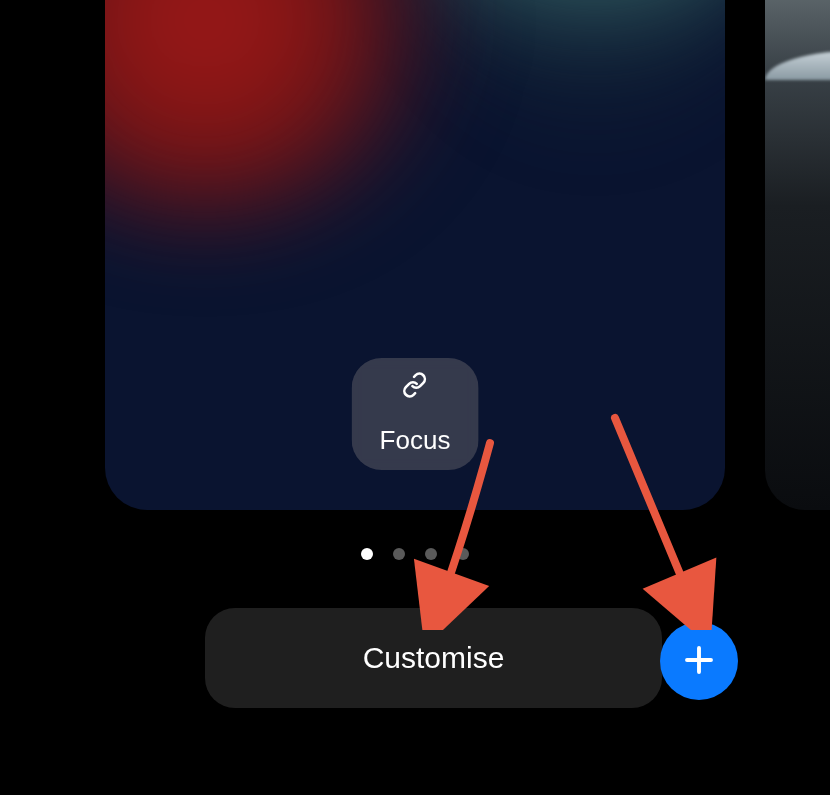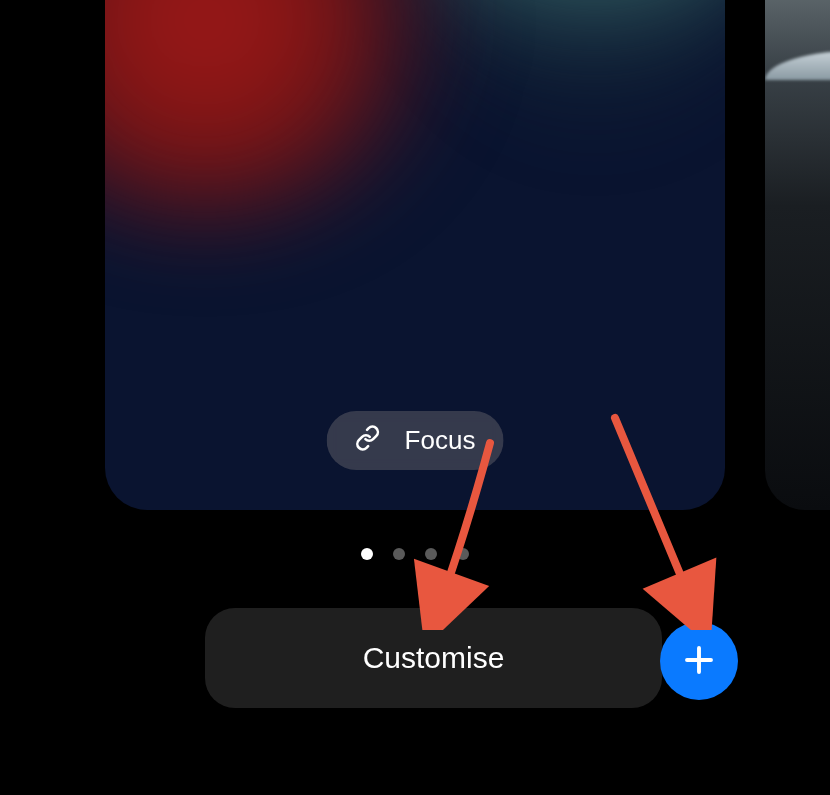--- a/index.html
+++ b/index.html
@@ -64,24 +64,25 @@
     .focus-pill {
       position: absolute;
       left: 50%;
       transform: translateX(-50%);
       bottom: 40px;
       background: rgba(90, 90, 100, 0.55);
       border: none;
       border-radius: 30px;
       padding: 14px 28px;
       display: flex;
-      align-items: flex-start;
+      align-items: center;
       gap: 24px;
       cursor: pointer;
       backdrop-filter: blur(6px);
+      flex-direction: column;
     }
     .focus-pill svg { width: 26px; height: 26px; }
     .focus-label {
       color: #fff;
       font-size: 26px;
       font-weight: 500;
     }
     .page-dots {
       position: absolute;
       top: 548px;

